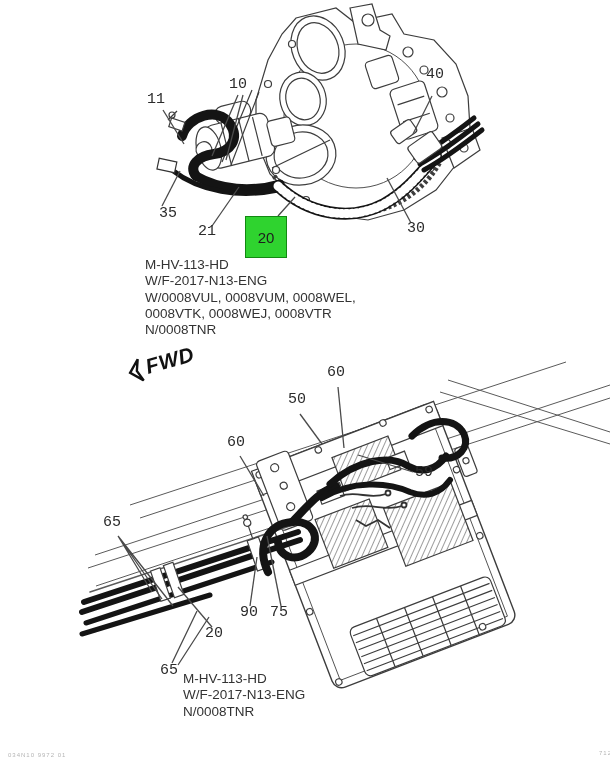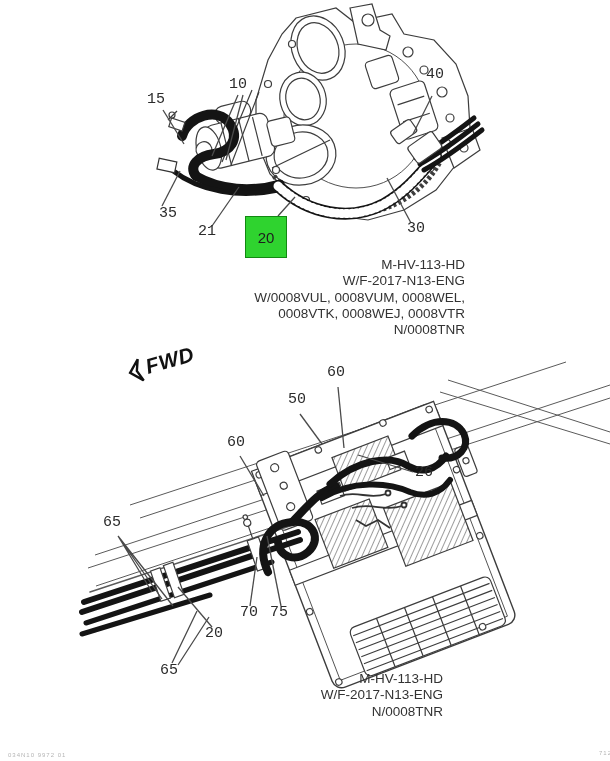--- a/index.html
+++ b/index.html
@@ -12,21 +12,21 @@
     position:absolute;width:22px;text-align:center;
     font-size:15px;line-height:18px;color:#2b2b2b;white-space:nowrap;font-family:Liberation Mono, monospace;
   }
   .highlight-box{
     position:absolute;left:245px;top:216px;width:42px;height:42px;
     background:#2FD32F;border:1px solid #128912;box-sizing:border-box;
     display:flex;align-items:center;justify-content:center;
     font-size:15px;color:#1d1d1d;
   }
   .caption{
-    position:absolute;text-align:right;font-size:13.5px;line-height:16.3px;color:#333;
+    position:absolute;text-align:left;font-size:13.5px;line-height:16.3px;color:#333;
   }
   .caption-top{left:145px;top:257px;width:320px;}
   .caption-bottom{left:183px;top:671px;width:260px;}
   .fwd{
     position:absolute;left:126px;top:360px;display:flex;align-items:center;gap:3px;
     transform:rotate(-16deg);transform-origin:left center;
   }
   .fwd-label{font-size:21px;font-weight:bold;font-style:italic;color:#111;letter-spacing:.5px;}
   .footer-left{position:absolute;left:8px;top:752px;font-size:6px;color:#b5b5b5;letter-spacing:1px;}
   .footer-right{position:absolute;right:-2px;top:750px;font-size:6px;color:#b5b5b5;letter-spacing:1px;}
@@ -130,21 +130,21 @@
         <path d="M162 206 L180 171"></path>
         <path d="M238 95 L212 156 M243 95 L226 160"></path>
         <path d="M212 226 L239 187"></path>
         <path d="M278 216 L295 197"></path>
         <path d="M411 223 L387 178"></path>
         <path d="M432 96 L413 134"></path>
       </g>
     </g>
   </svg>
 
-  <span class="co" style="left:145px;top:91px">15</span>
+  <span class="co" style="left:145px;top:91px">11</span>
   <span class="co" style="left:227px;top:76px">10</span>
   <span class="co" style="left:424px;top:66px">40</span>
   <span class="co" style="left:157px;top:205px">35</span>
   <span class="co" style="left:196px;top:223px">21</span>
   <span class="co" style="left:405px;top:220px">30</span>
 
   <div class="highlight-box" style="background-color: rgb(47, 211, 47); border-color: rgb(18, 137, 18);">
     <span>20</span>
   </div>
 
@@ -267,23 +267,23 @@
   <div class="fwd">
     <svg width="18" height="26" viewBox="0 0 18 26">
       <polygon points="15,3 4,14 15,25 11,14" fill="none" stroke="#111" stroke-width="2.4"></polygon>
     </svg>
     <span class="fwd-label">FWD</span>
   </div>
 
   <span class="co" style="left:325px;top:364px">60</span>
   <span class="co" style="left:286px;top:391px">50</span>
   <span class="co" style="left:225px;top:434px">60</span>
-  <span class="co" style="left:413px;top:464px">26</span>
+  <span class="co" style="left:413px;top:464px">59</span>
   <span class="co" style="left:101px;top:514px">65</span>
-  <span class="co" style="left:238px;top:604px">70</span>
+  <span class="co" style="left:238px;top:604px">90</span>
   <span class="co" style="left:268px;top:604px">75</span>
   <span class="co" style="left:203px;top:625px">20</span>
   <span class="co" style="left:158px;top:662px">65</span>
 
   <div class="caption caption-bottom">
     <div>M-HV-113-HD</div>
     <div>W/F-2017-N13-ENG</div>
     <div>N/0008TNR</div>
   </div>
 

